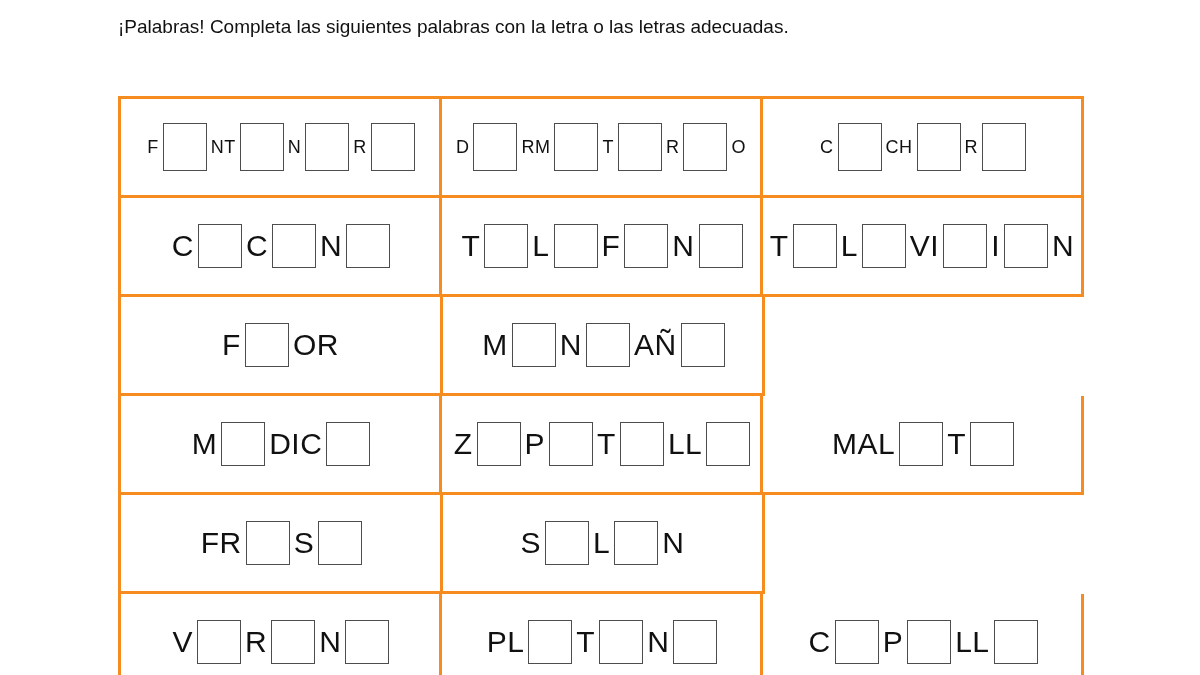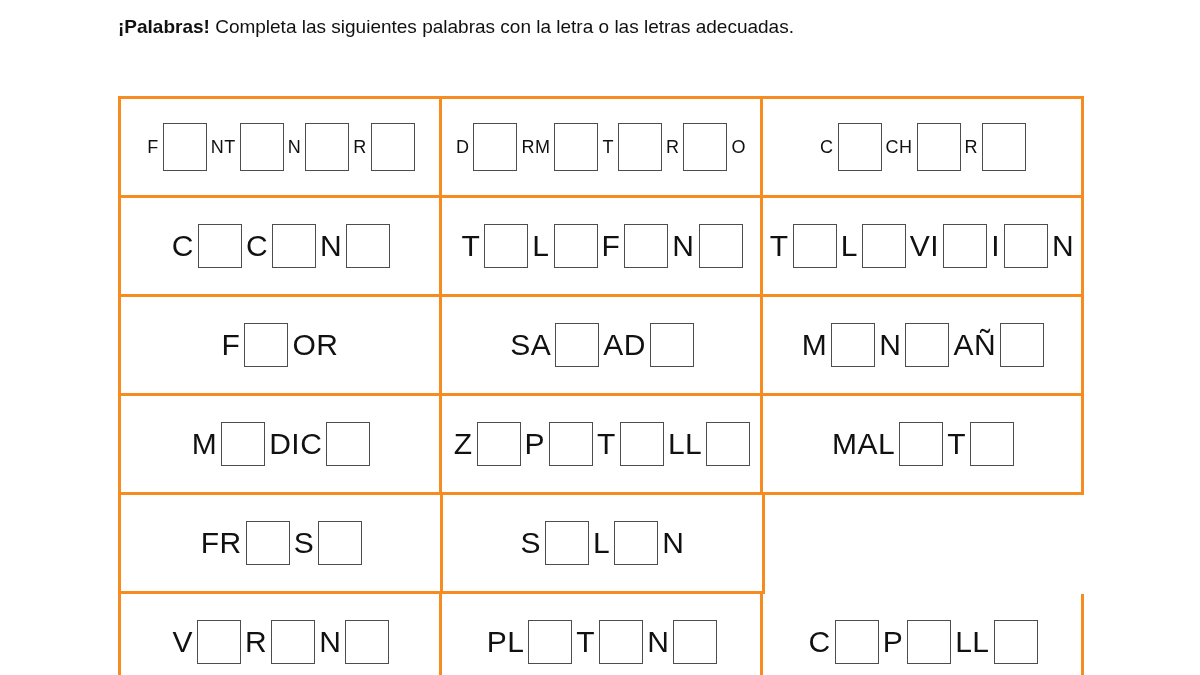--- a/index.html
+++ b/index.html
@@ -23,21 +23,21 @@
   .instructions {
     position: absolute;
     left: 118px;
     top: 14px;
     font-size: 19px;
     line-height: 26px;
     color: #111111;
     white-space: nowrap;
   }
   .instructions .lead {
-    font-weight: bold;
+    font-weight: normal;
     margin-top: 33px;
   }
   .grid {
     position: absolute;
     left: 118px;
     top: 96px;
     width: 966px;
     border-left: 3px solid #F68C1F;
     border-top: 3px solid #F68C1F;
     box-sizing: border-box;
@@ -176,28 +176,20 @@
       <div class="grid-row">
         <div class="cell">
           <div class="word">
             <span class="seg">F</span>
             <span class="blank"></span>
             <span class="seg">OR</span>
           </div>
         </div>
         <div class="cell">
           <div class="word">
-            <span class="seg">SA</span>
-            <span class="blank"></span>
-            <span class="seg">AD</span>
-            <span class="blank"></span>
-          </div>
-        </div>
-        <div class="cell">
-          <div class="word">
             <span class="seg">M</span>
             <span class="blank"></span>
             <span class="seg">N</span>
             <span class="blank"></span>
             <span class="seg">AÑ</span>
             <span class="blank"></span>
           </div>
         </div>
       </div>
       <div class="grid-row">

